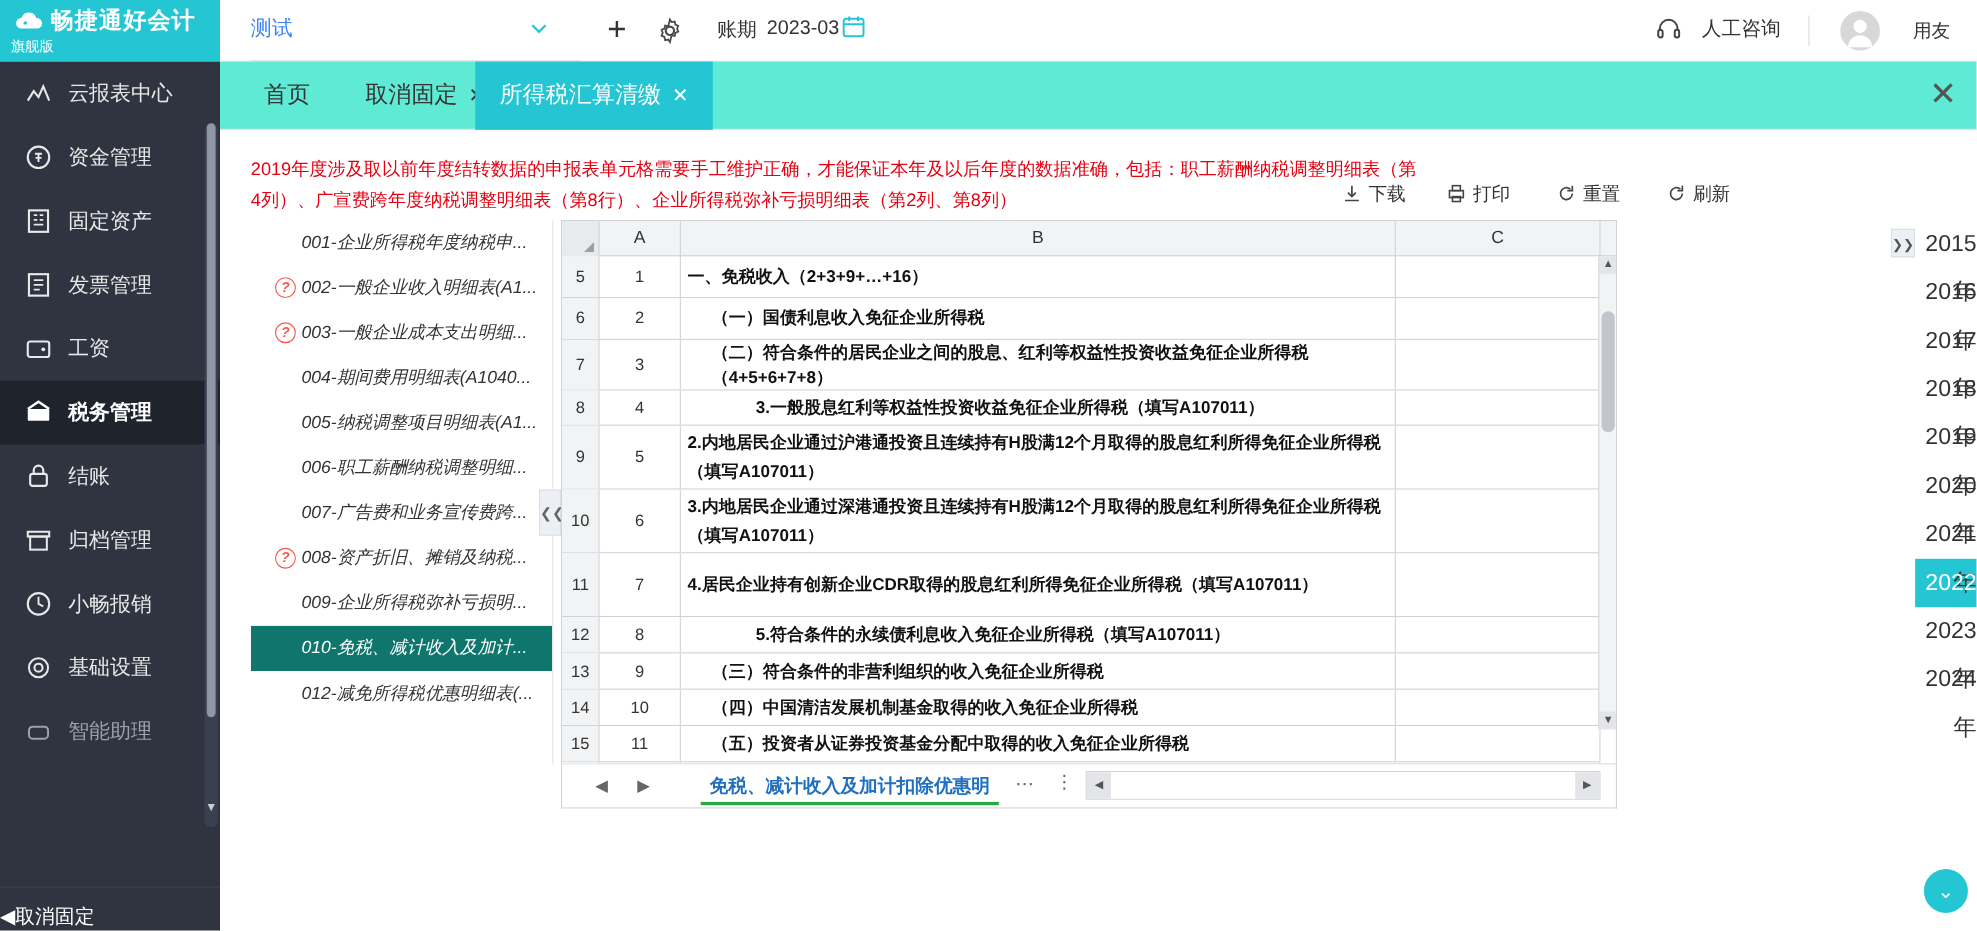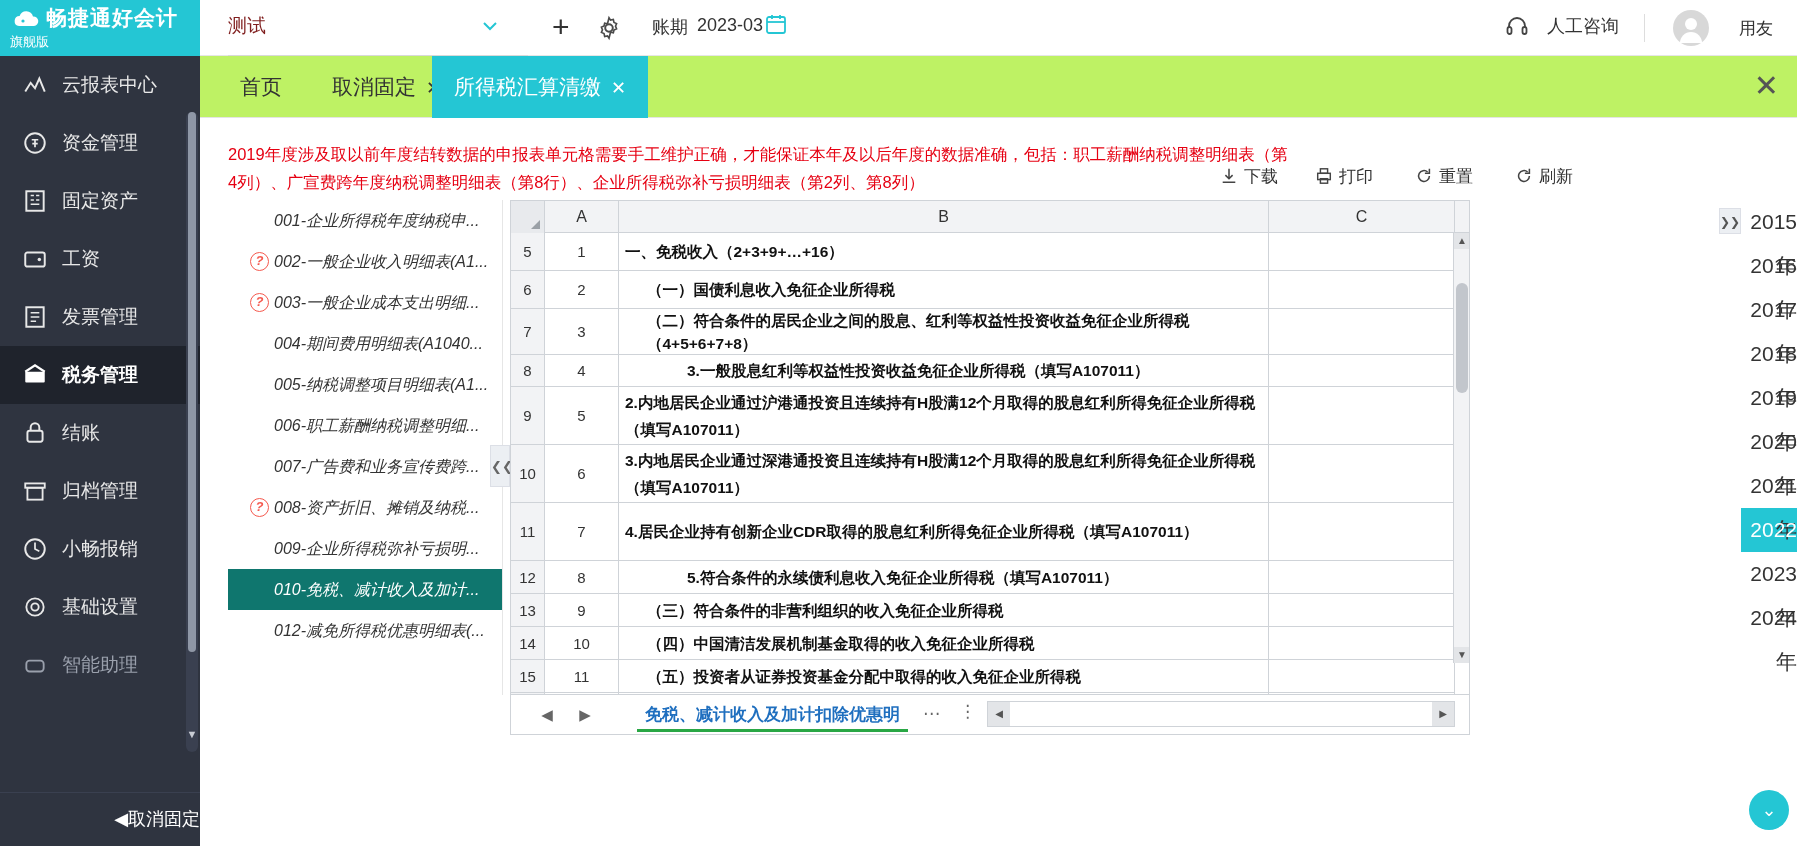--- a/index.html
+++ b/index.html
@@ -9,21 +9,21 @@
     font-family:"Liberation Sans","DejaVu Sans",sans-serif;
     background:#ffffff; overflow:hidden; position:relative;
   }
   
   .topbar { position:absolute; left:0; top:0; width:1797px; height:56px; background:#ffffff; border-bottom:1px solid #e6e6e6; }
   .brand { position:absolute; left:0; top:0; width:200px; height:56px; background:#24c6d4; color:#fff; }
   .brand-logo { position:absolute; left:10px; top:4px; width:34px; height:34px; }
   .brand-name { position:absolute; left:46px; top:4px; font-size:21px; font-weight:bold; letter-spacing:1px; }
   .brand-sub { position:absolute; left:10px; top:33px; font-size:13px; }
   .company-sel { position:absolute; left:228px; top:0; height:56px; width:300px; border-bottom:1px solid #d9d9d9; }
-  .company-name { position:absolute; left:0; top:13px; font-size:19px; color:#7f1d1d; }
+  .company-name { position:absolute; left:0; top:13px; font-size:19px; color:#3b82f6; }
   .chev { position:absolute; right:28px; top:16px; width:20px; height:20px; }
   .plus-btn { position:absolute; left:552px; top:12px; font-size:30px; color:#333; line-height:30px; cursor:pointer; }
   .gear-btn { position:absolute; left:596px; top:15px; width:26px; height:26px; cursor:pointer; }
   .period-label { position:absolute; left:652px; top:15px; font-size:18px; color:#333; }
   .period-val { position:absolute; left:697px; top:15px; font-size:18px; color:#333; }
   .cal-icon { position:absolute; left:765px; top:13px; width:22px; height:22px; cursor:pointer; }
   .svc { position:absolute; right:178px; top:14px; font-size:18px; color:#333; cursor:pointer; }
   .svc-icon { position:absolute; right:268px; top:14px; width:24px; height:24px; }
   .topdiv { position:absolute; right:152px; top:14px; width:1px; height:28px; background:#ddd; }
   .avatar { position:absolute; right:88px; top:10px; width:36px; height:36px; border-radius:50%; background:#d8d8d8; }
@@ -34,24 +34,24 @@
   
   .sidebar { position:absolute; left:0; top:56px; width:200px; height:790px; background:#2f3440; }
   .side-item { position:relative; height:58px; color:#e8e8e8; font-size:19px; }
   .side-item .ico { position:absolute; left:22px; top:16px; width:26px; height:26px; }
   .side-item .lbl { position:absolute; left:62px; top:16px; }
   .side-item.active { background:#1f232c; color:#fff; font-weight:bold; }
   .side-scroll { position:absolute; left:186px; top:56px; width:12px; height:640px; background:#3a4050; border-radius:6px; }
   .side-scroll .thumb { position:absolute; left:2px; top:0px; width:8px; height:540px; background:#8f97a6; border-radius:4px; }
   .side-up { position:absolute; left:186px; top:58px; width:12px; height:14px; color:#c8ccd4; font-size:11px; text-align:center; }
   .side-down { position:absolute; left:186px; top:672px; width:12px; height:14px; color:#c8ccd4; font-size:11px; text-align:center; }
-  .collapse-bar { position:absolute; left:0; bottom:0; width:200px; height:54px; background:#2f3440; color:#fff; font-size:18px; text-align:right; line-height:52px; border-top:1px solid #3a4050;margin-top:48px; }
-
-  
-  .tabbar { position:absolute; left:200px; top:56px; width:1597px; height:62px; background:#bef264; border-bottom:1px solid #e4e4e4; }
+  .collapse-bar { position:absolute; left:0; bottom:0; width:200px; height:40px; background:#2f3440; color:#fff; font-size:18px; text-align:left; line-height:52px; border-top:1px solid #3a4050;margin-top:48px; }
+
+  
+  .tabbar { position:absolute; left:200px; top:56px; width:1597px; height:62px; background:#5eead4; border-bottom:1px solid #e4e4e4; }
   .tab { position:absolute; top:0; height:62px; line-height:62px; font-size:21px; color:#333; padding:0 22px; cursor:pointer; }
   .tab.active { background:#24c6d4; color:#fff; }
   .tab .x { font-size:18px; margin-left:10px; color:inherit; }
   .tab-close-all { position:absolute; right:18px; top:16px; font-size:30px; color:#555; cursor:pointer; line-height:28px; }
 
   
   .notice { position:absolute; left:228px; top:140px; width:1060px; font-size:16.5px; color:#e60012; line-height:28px; }
 
   
   .act { position:absolute; top:165px; font-size:17px; color:#333; cursor:pointer; }
@@ -173,31 +173,31 @@
   </div>
   <div class="side-item">
     <span class="ico"><svg width="26" height="26" viewBox="0 0 24 24">
           <rect x="4" y="3" width="16" height="18" fill="none" stroke="#e8e8e8" stroke-width="1.8"></rect>
           <path d="M8 7h3M13 7h3M8 11h3M13 11h3M8 15h8" stroke="#e8e8e8" stroke-width="1.4"></path>
         </svg></span>
     <span class="lbl">固定资产</span>
   </div>
   <div class="side-item">
     <span class="ico"><svg width="26" height="26" viewBox="0 0 24 24">
+          <rect x="4" y="3" width="16" height="18" fill="none" stroke="#e8e8e8" stroke-width="1.8"></rect>
+          <path d="M8 8h8M8 12h8M8 16h5" stroke="#e8e8e8" stroke-width="1.4"></path>
+        </svg></span>
+    <span class="lbl">发票管理</span>
+  </div>
+  <div class="side-item">
+    <span class="ico"><svg width="26" height="26" viewBox="0 0 24 24">
           <rect x="3" y="6" width="18" height="13" rx="2" fill="none" stroke="#e8e8e8" stroke-width="1.8"></rect>
           <circle cx="16" cy="12.5" r="1.6" fill="#e8e8e8"></circle>
         </svg></span>
     <span class="lbl">工资</span>
-  </div>
-  <div class="side-item">
-    <span class="ico"><svg width="26" height="26" viewBox="0 0 24 24">
-          <rect x="4" y="3" width="16" height="18" fill="none" stroke="#e8e8e8" stroke-width="1.8"></rect>
-          <path d="M8 8h8M8 12h8M8 16h5" stroke="#e8e8e8" stroke-width="1.4"></path>
-        </svg></span>
-    <span class="lbl">发票管理</span>
   </div>
   <div class="side-item active">
     <span class="ico"><svg width="26" height="26" viewBox="0 0 24 24">
           <rect x="3" y="9" width="18" height="10" rx="1" fill="#fff"></rect>
           <path d="M3 9l9-6 9 6" fill="none" stroke="#fff" stroke-width="2"></path>
         </svg></span>
     <span class="lbl">税务管理</span>
   </div>
   <div class="side-item">
     <span class="ico"><svg width="26" height="26" viewBox="0 0 24 24">

